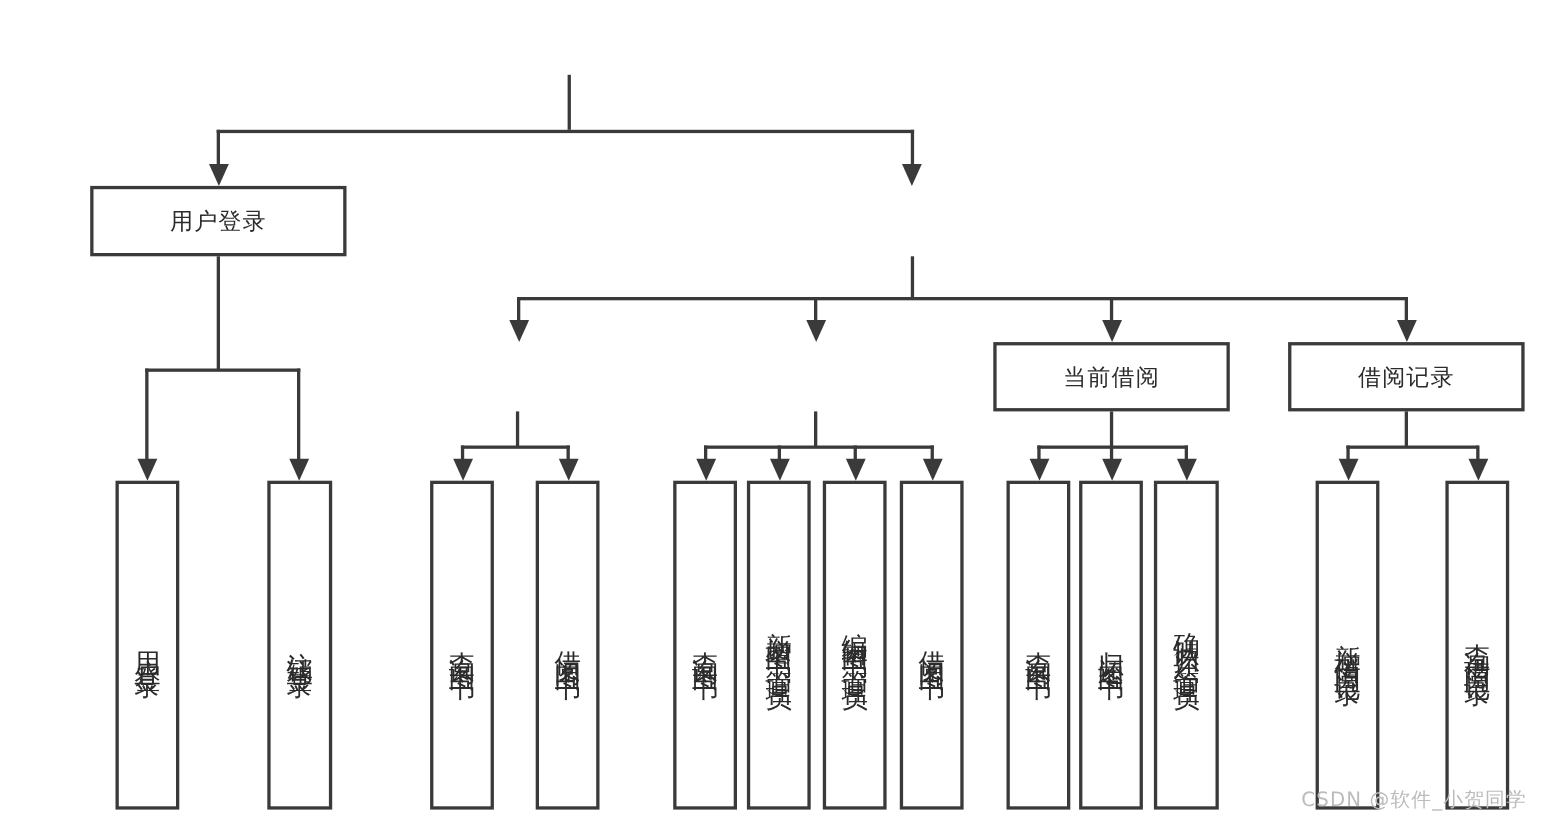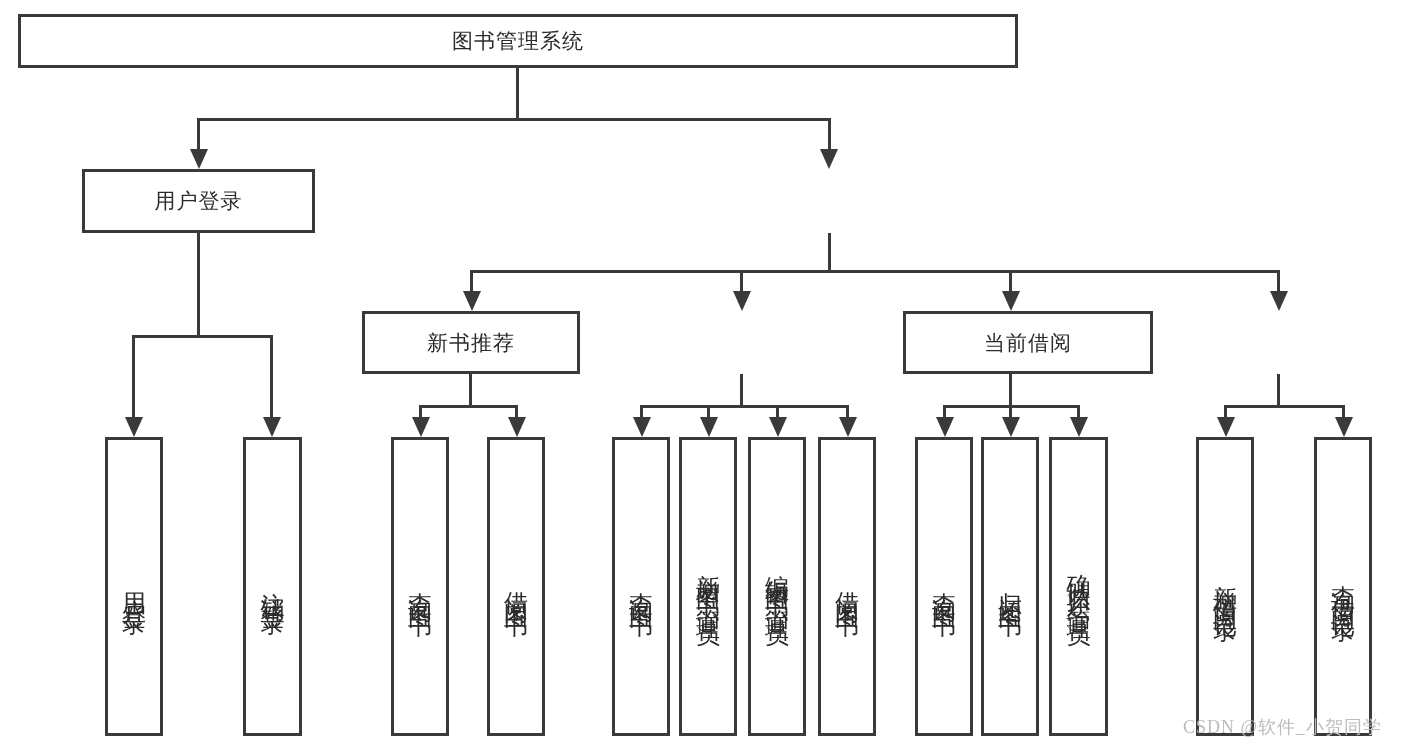--- a/index.html
+++ b/index.html
@@ -32,31 +32,28 @@
   }
   .vl{position:absolute;display:block;width:3px;background:var(--color-line);}
   .hl{position:absolute;display:block;height:3px;background:var(--color-line);}
   .ar{
     position:absolute;display:block;width:0;height:0;
     border-left:9px solid transparent;border-right:9px solid transparent;
     border-top:20px solid var(--color-line);
   }
   .watermark{
     position:absolute;font-size:18px;letter-spacing:1px;
-    color:var(--color-watermark);white-space:nowrap;font-family:Liberation Serif, serif;
+    color:var(--color-watermark);white-space:nowrap;
   }
 </style>
 </head>
 <body>
 
 <div class="canvas">
 
-  <div class="node" style="left:18px;top:14px;width:1000px;height:54px">
-    <span>图书管理系统</span>
-  </div>
 
   <i class="vl" style="left:516px;top:68px;height:50px"></i>
   <i class="hl" style="left:197px;top:118px;width:634px"></i>
   <i class="vl" style="left:197px;top:118px;height:33px"></i>
   <i class="ar" style="left:190px;top:149px"></i>
   <i class="vl" style="left:828px;top:118px;height:33px"></i>
   <i class="ar" style="left:820px;top:149px"></i>
 
   <div class="node" style="left:82px;top:169px;width:233px;height:64px">
     <span>用户登录</span>
@@ -73,25 +70,25 @@
   <i class="hl" style="left:470px;top:270px;width:810px"></i>
   <i class="vl" style="left:470px;top:270px;height:25px"></i>
   <i class="ar" style="left:463px;top:291px"></i>
   <i class="vl" style="left:740px;top:270px;height:25px"></i>
   <i class="ar" style="left:733px;top:291px"></i>
   <i class="vl" style="left:1009px;top:270px;height:25px"></i>
   <i class="ar" style="left:1002px;top:291px"></i>
   <i class="vl" style="left:1277px;top:270px;height:25px"></i>
   <i class="ar" style="left:1270px;top:291px"></i>
 
-  <div class="node" style="left:362px;top:311px;width:218px;height:63px">
-    <span>新书推荐</span>
+  <div class="node" style="left:903px;top:311px;width:215px;height:63px">
+    <span>当前借阅</span>
   </div>
-  <div class="node" style="left:903px;top:311px;width:250px;height:63px">
-    <span>当前借阅</span>
+  <div class="node" style="left:1171px;top:311px;width:215px;height:63px">
+    <span>借阅记录</span>
   </div>
 
   <i class="vl" style="left:469px;top:374px;height:33px"></i>
   <i class="hl" style="left:419px;top:405px;width:99px"></i>
   <i class="vl" style="left:419px;top:405px;height:14px"></i>
   <i class="ar" style="left:412px;top:417px"></i>
   <i class="vl" style="left:515px;top:405px;height:14px"></i>
   <i class="ar" style="left:508px;top:417px"></i>
 
   <i class="vl" style="left:740px;top:374px;height:33px"></i>

